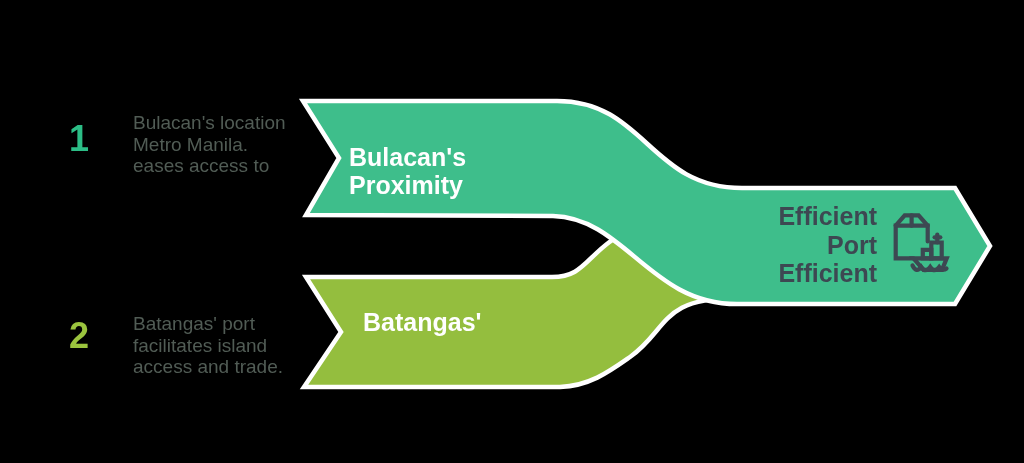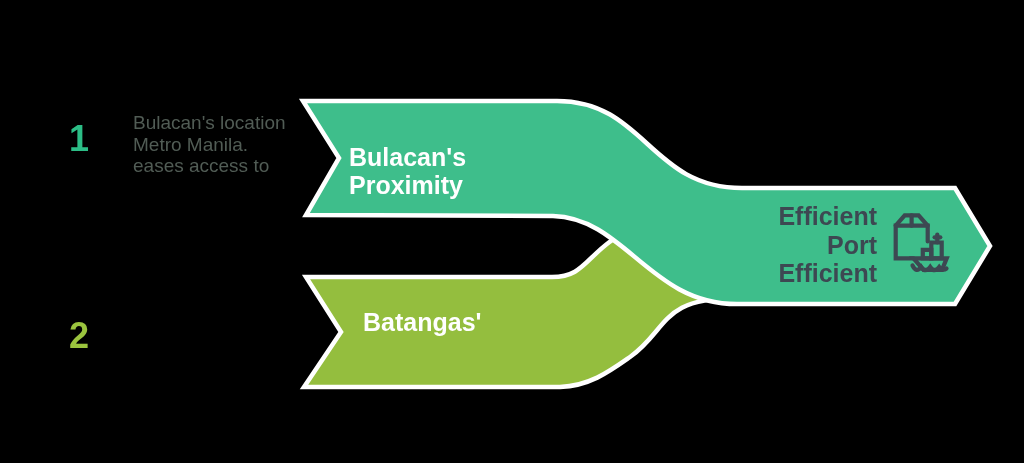--- a/index.html
+++ b/index.html
@@ -74,20 +74,25 @@
   </svg>
 
   <div class="num n1">1</div>
   <div class="desc d1">
     <div>Bulacan's location</div>
     <div>Metro Manila.</div>
     <div>eases access to</div>
   </div>
 
   <div class="num n2">2</div>
+  <div class="desc d2">
+    <div>Batangas' port</div>
+    <div>facilitates island</div>
+    <div>access and trade.</div>
+  </div>
 
   <div class="ribbon-label r1">
     <div>Bulacan's</div>
     <div>Proximity</div>
   </div>
 
   <div class="ribbon-label r2">
     <div>Batangas'</div>
   </div>
 

